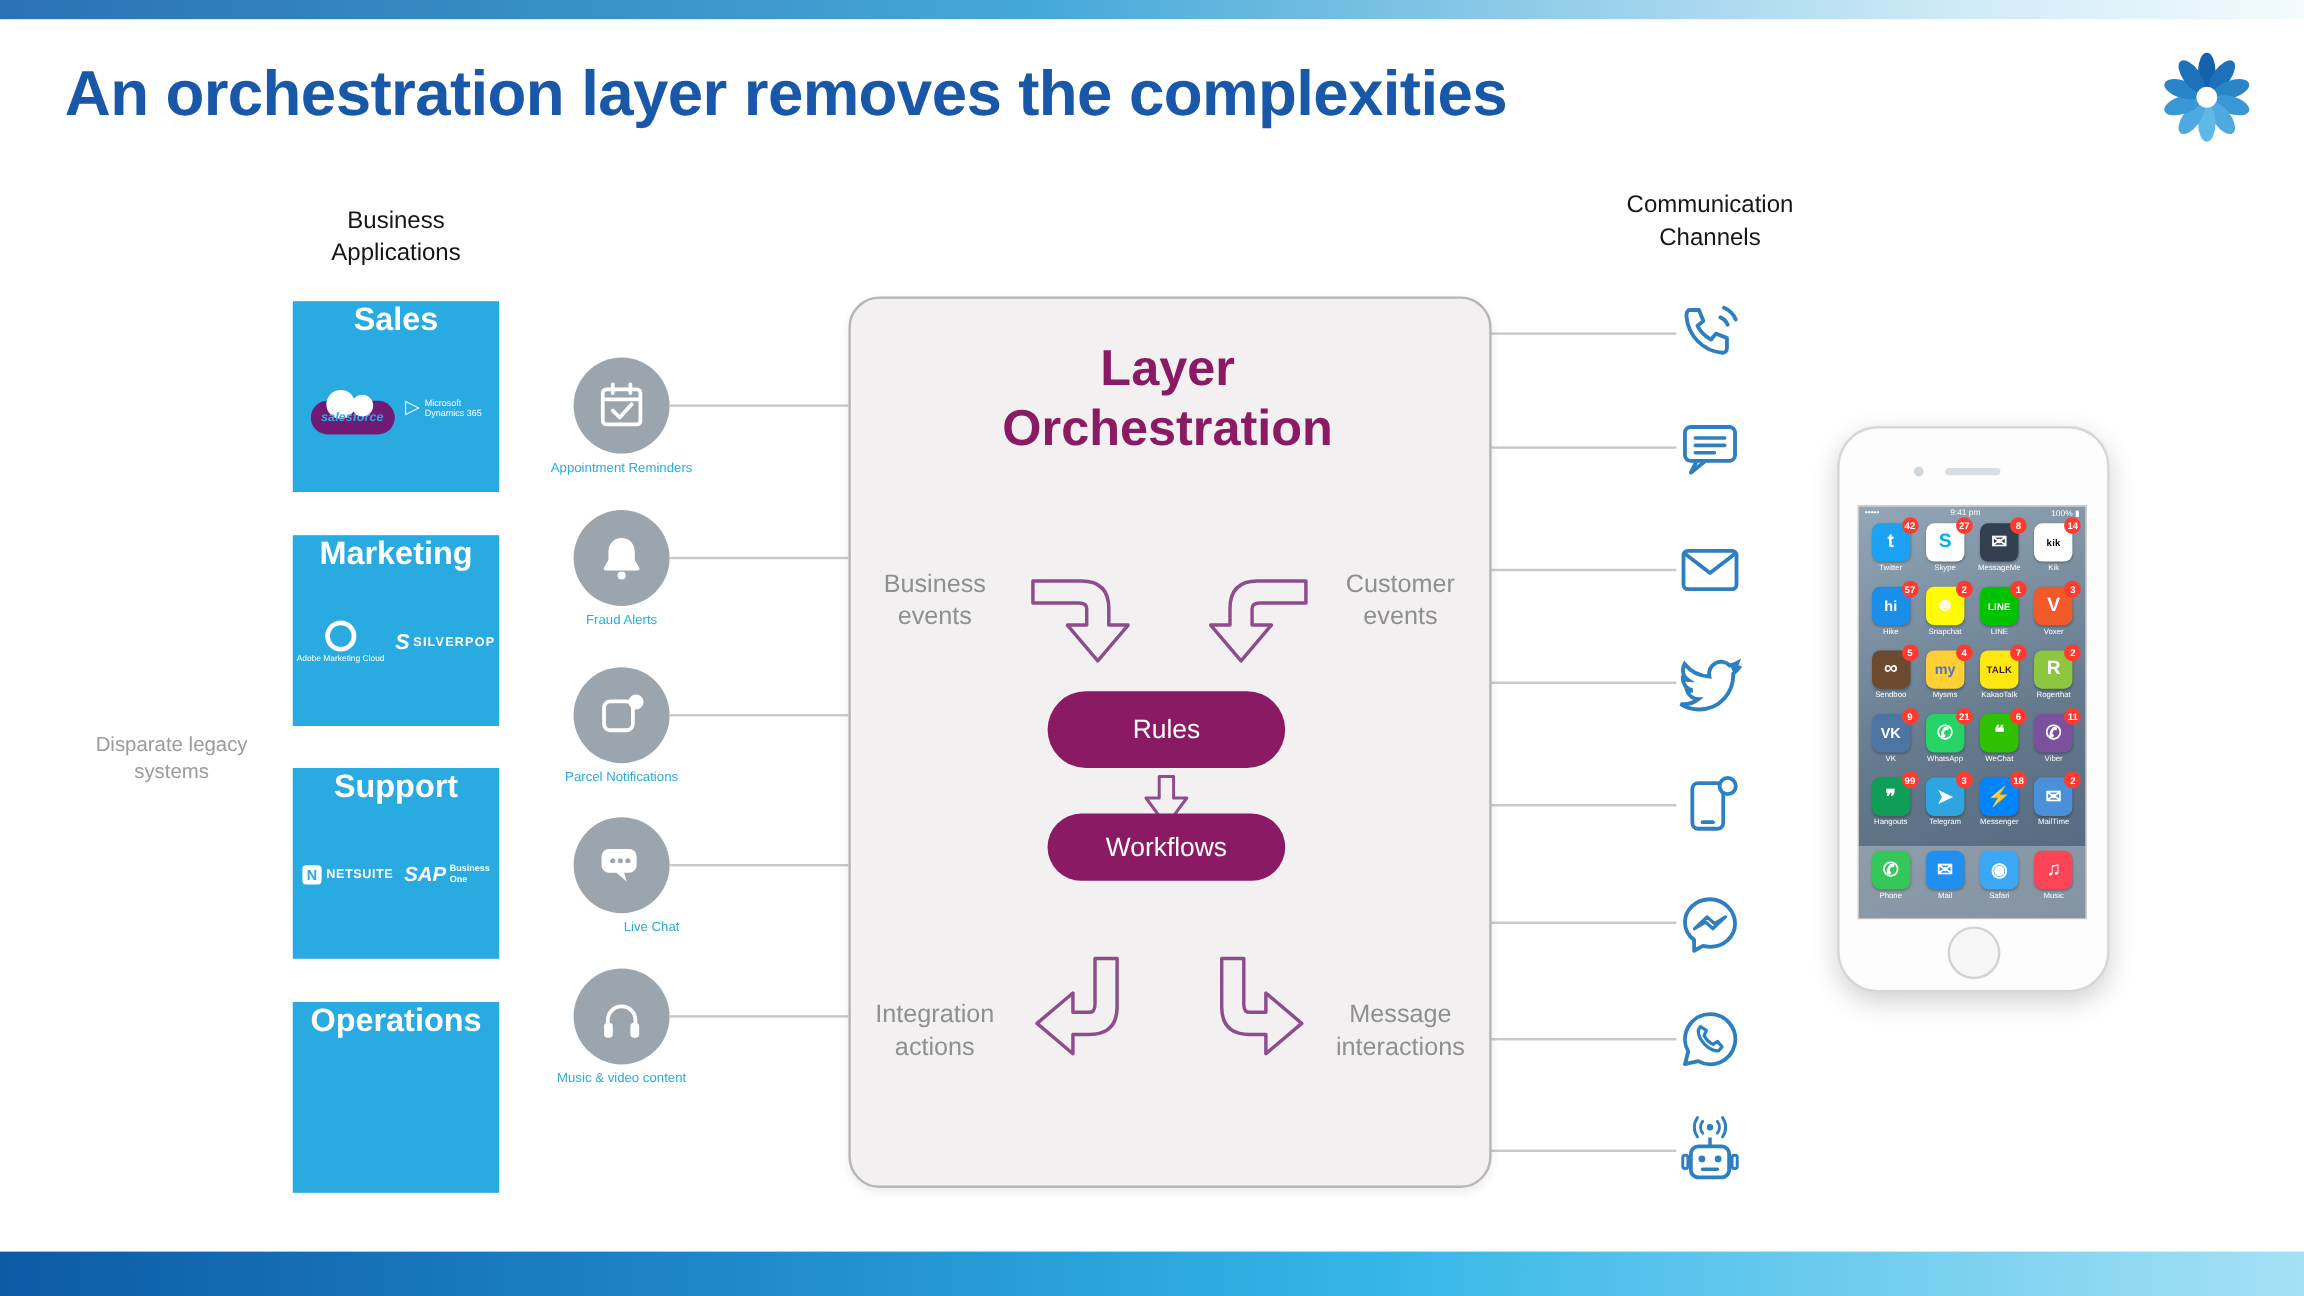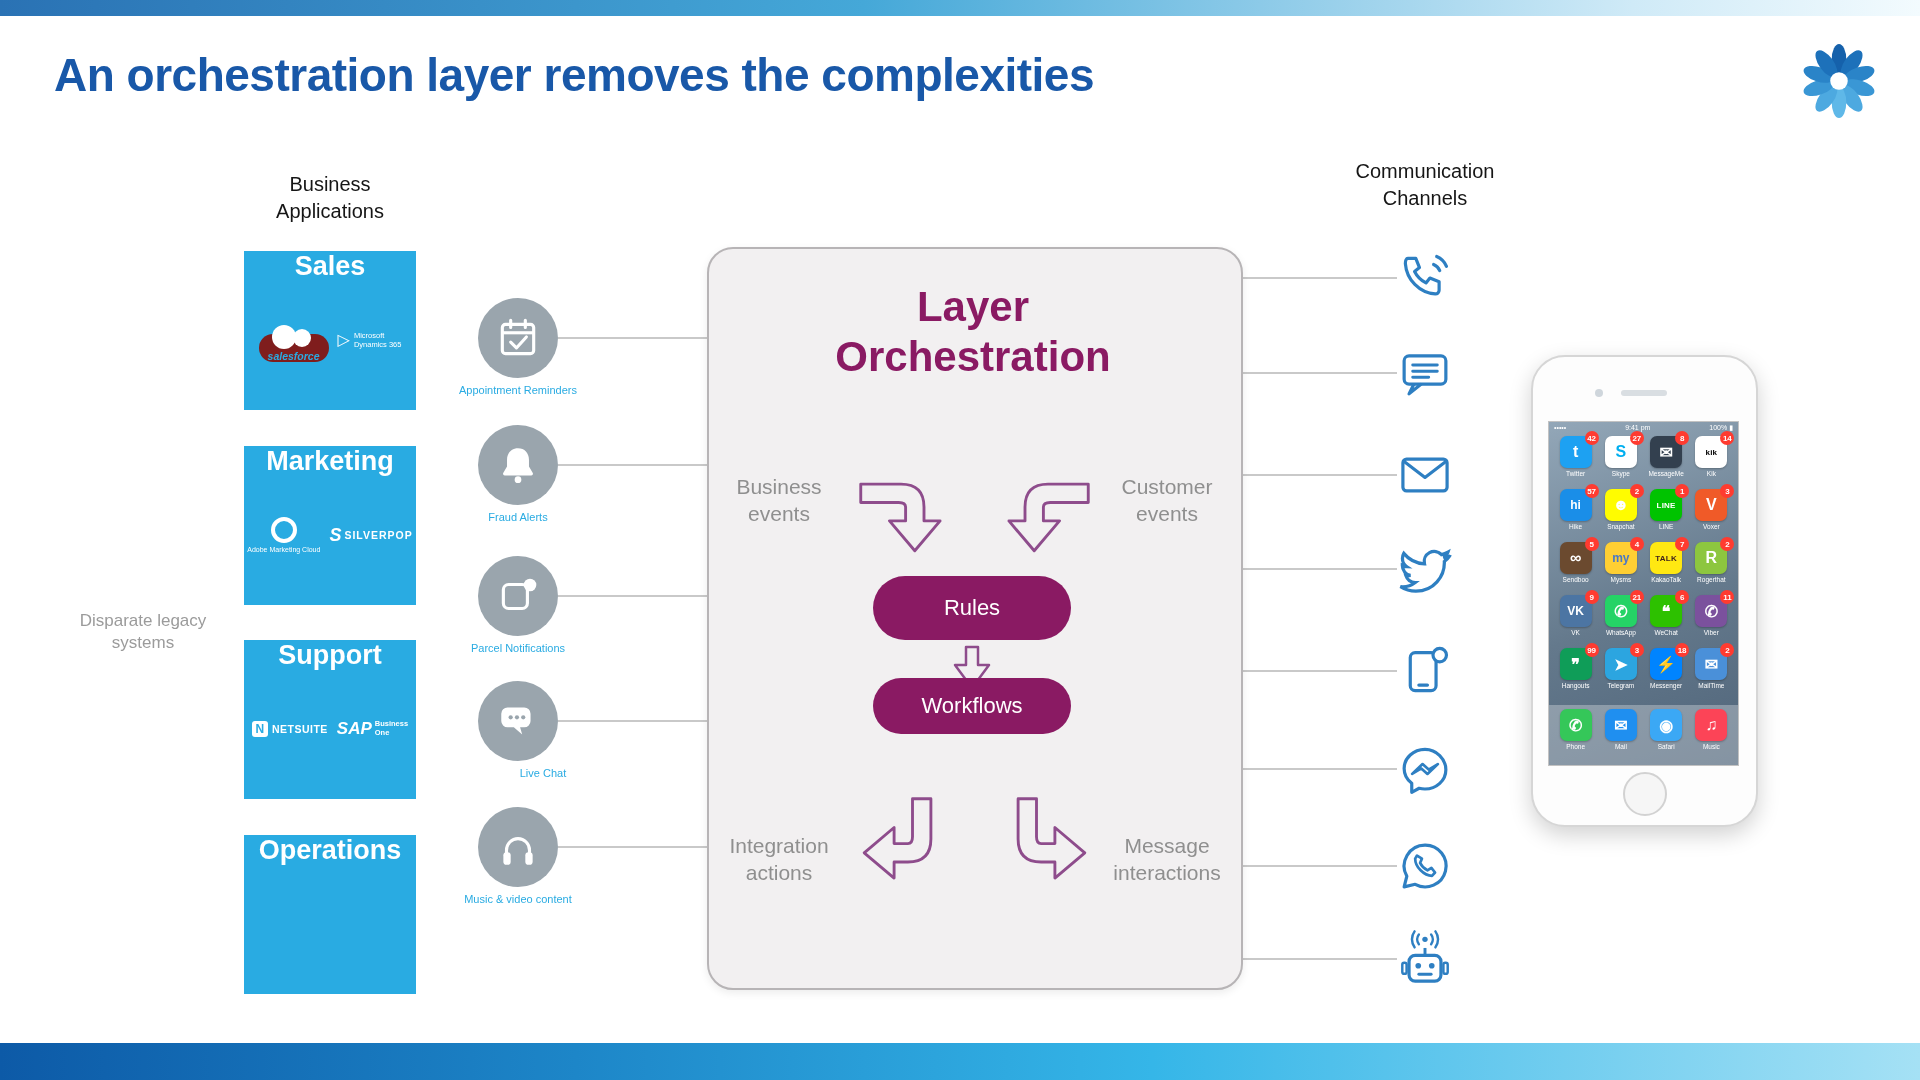--- a/index.html
+++ b/index.html
@@ -2,33 +2,33 @@
 <html><head>
 <meta charset="utf-8">
 <style>
   html,body{margin:0;padding:0;background:#fff;}
   body{width:1920px;height:1080px;position:relative;overflow:hidden;
        font-family:"Liberation Sans", sans-serif;color:#222;}
   .topbar{position:absolute;left:0;top:0;width:1920px;height:16px;
     background:linear-gradient(90deg,#2a72b4 0%,#45a8d8 45%,#cfeaf7 85%,#f3fbfe 100%);}
   .bottombar{position:absolute;left:0;top:1043px;width:1920px;height:37px;
     background:linear-gradient(90deg,#0d5aa7 0%,#1d86c8 30%,#35b6e8 60%,#a5e1f5 100%);}
-  .title{position:absolute;left:54px;top:48px;margin:0;font-size:46px;font-weight:700;
+  .title{position:absolute;left:54px;top:48px;margin:0;font-size:53px;font-weight:700;
     color:#1958a8;letter-spacing:-0.5px;}
   .logo{position:absolute;left:1800px;top:42px;width:78px;height:78px;}
   .section-heading{position:absolute;font-size:20px;color:#161616;text-align:center;line-height:1.35;}
   .legacy-note{position:absolute;left:43px;top:610px;width:200px;text-align:center;
     font-size:17px;color:#9b9b9b;line-height:1.3;}
   
   .app-box{position:absolute;left:244px;width:172px;height:159px;background:#29abe2;
     color:#fff;display:flex;flex-direction:column;align-items:center;}
   .app-title{font-size:27px;font-weight:700;margin-top:0;}
   .logo-area{flex:1;display:flex;align-items:center;justify-content:center;gap:9px;width:100%;padding-bottom:12px;}
-  .cloud{position:relative;width:70px;height:28px;background:#7f1d1d;border-radius:15px;
-    display:flex;align-items:flex-end;justify-content:center;margin-top:16px;}
+  .cloud{position:relative;width:70px;height:28px;background:#701a75;border-radius:15px;
+    display:flex;align-items:center;justify-content:center;margin-top:16px;}
   .cloud::before{content:"";position:absolute;top:-9px;left:13px;width:24px;height:24px;background:#fff;border-radius:50%;}
   .cloud::after{content:"";position:absolute;top:-5px;left:34px;width:18px;height:18px;background:#fff;border-radius:50%;}
   .cloud span{position:relative;font-size:10.5px;color:#29abe2;font-style:italic;font-weight:700;}
   .dyn{display:flex;align-items:center;gap:4px;}
   .dyn-tri{font-size:16px;line-height:1;}
   .dyn-text{font-size:7.5px;line-height:1.25;text-align:left;}
   .amc{display:flex;flex-direction:column;align-items:center;gap:3px;}
   .amc-ring{width:18px;height:18px;border:4px solid #fff;border-radius:50%;}
   .amc-text{font-size:7px;}
   .silverpop{display:flex;align-items:center;gap:3px;}

